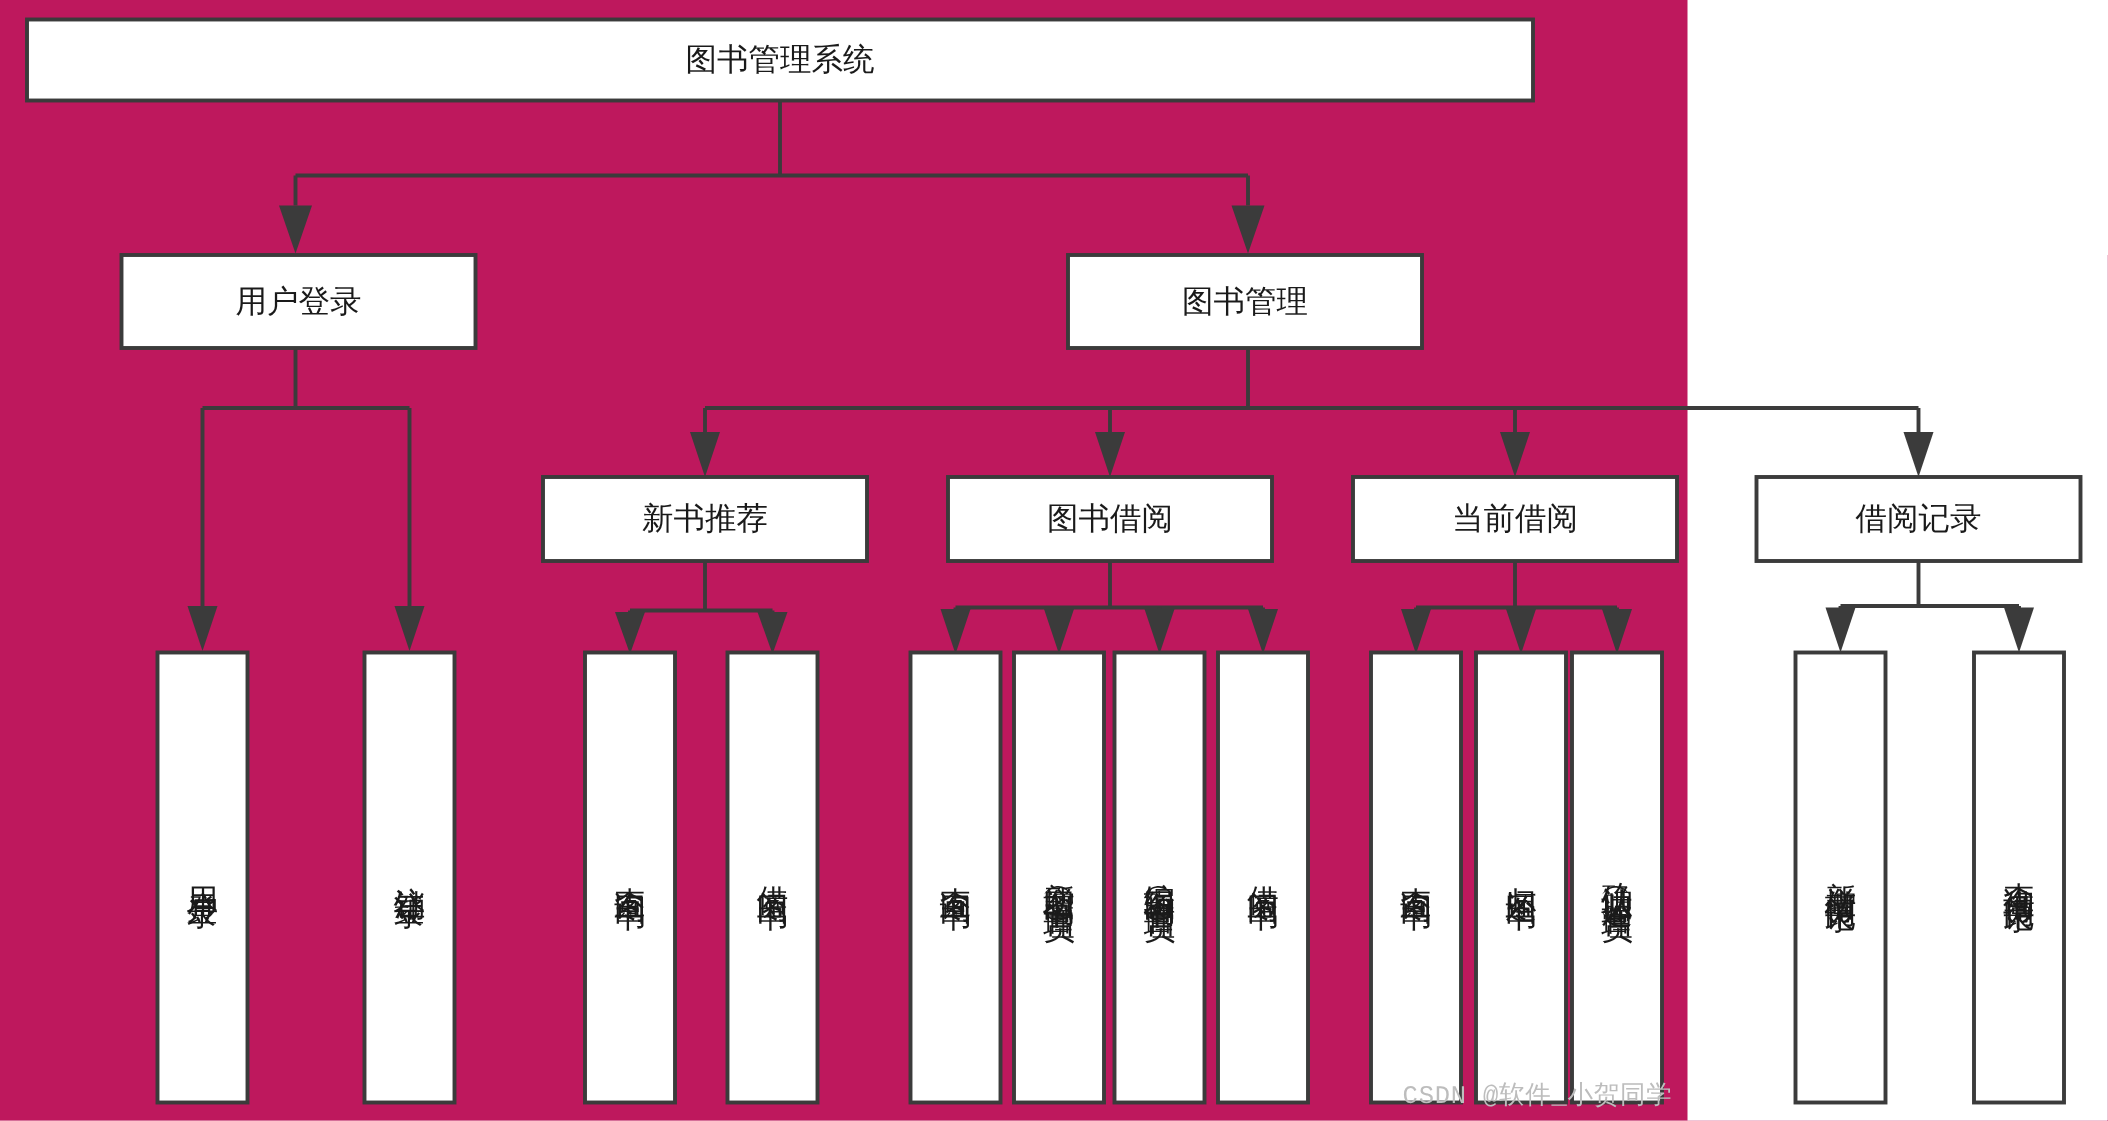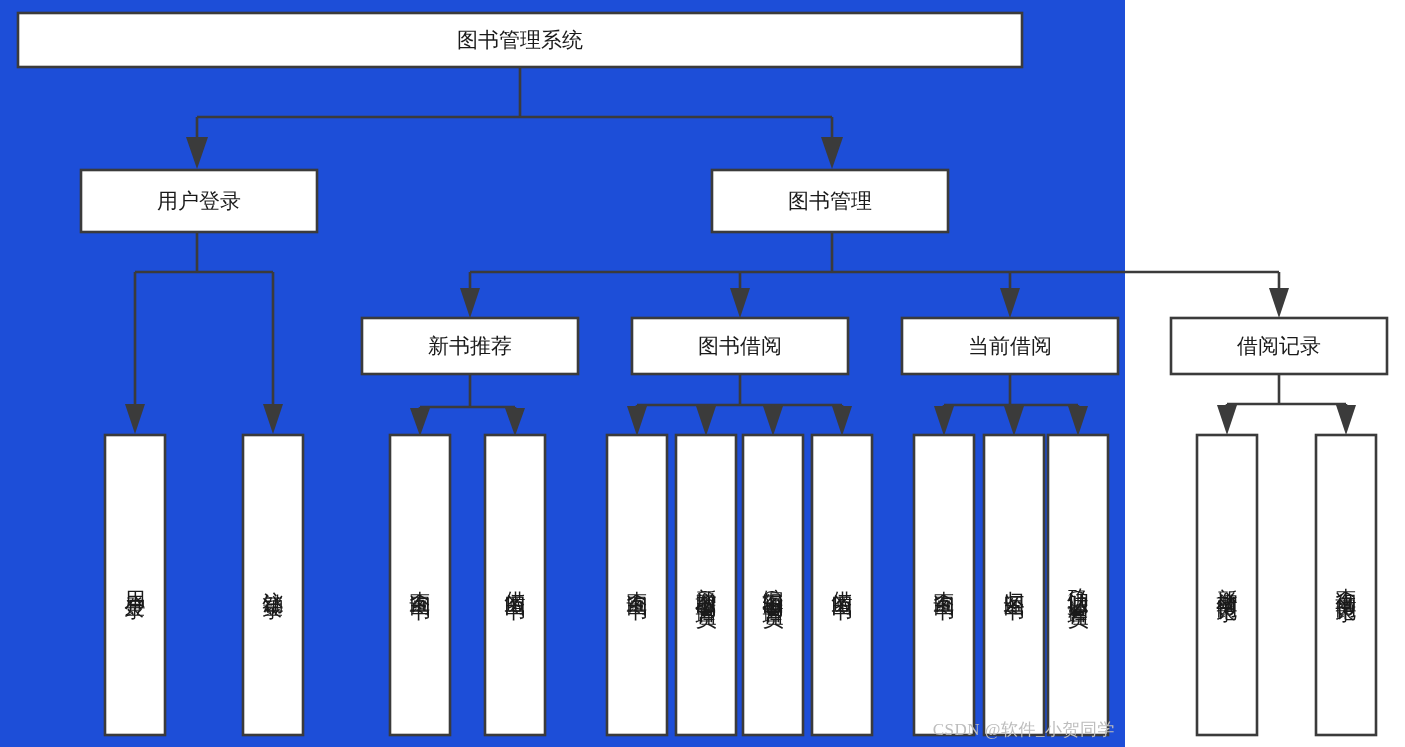--- a/index.html
+++ b/index.html
@@ -10,21 +10,21 @@
   body {
     width: 1405px;
     height: 747px;
     overflow: hidden;
     font-family: "DejaVu Sans", "Liberation Sans", sans-serif;
   }
   #diagram-root {
     position: relative;
     width: 1125px;
     height: 747px;
-    background: #1d4ed8;
+    background: #be185d;
   }
   svg#tree-svg {
     position: absolute;
     left: 0;
     top: 0;
     width: 1405px;
     height: 747px;
   }
   .node-box {
     fill: #ffffff;
@@ -54,21 +54,21 @@
     fill: #1a1a1a;
     writing-mode: vertical-rl;
     text-orientation: upright;
     letter-spacing: 3px;
     text-anchor: middle;
   }
   .watermark {
     position: absolute;
     right: 10px;
     bottom: 6px;
-    font-family: Liberation Serif, serif;
+    font-family: Liberation Mono, monospace;
     font-size: 17px;
     color: #bdbdbd;
     white-space: nowrap;
     letter-spacing: 0.5px;
   }
 </style>
 </head>
 <body>
 
 <div id="diagram-root">

